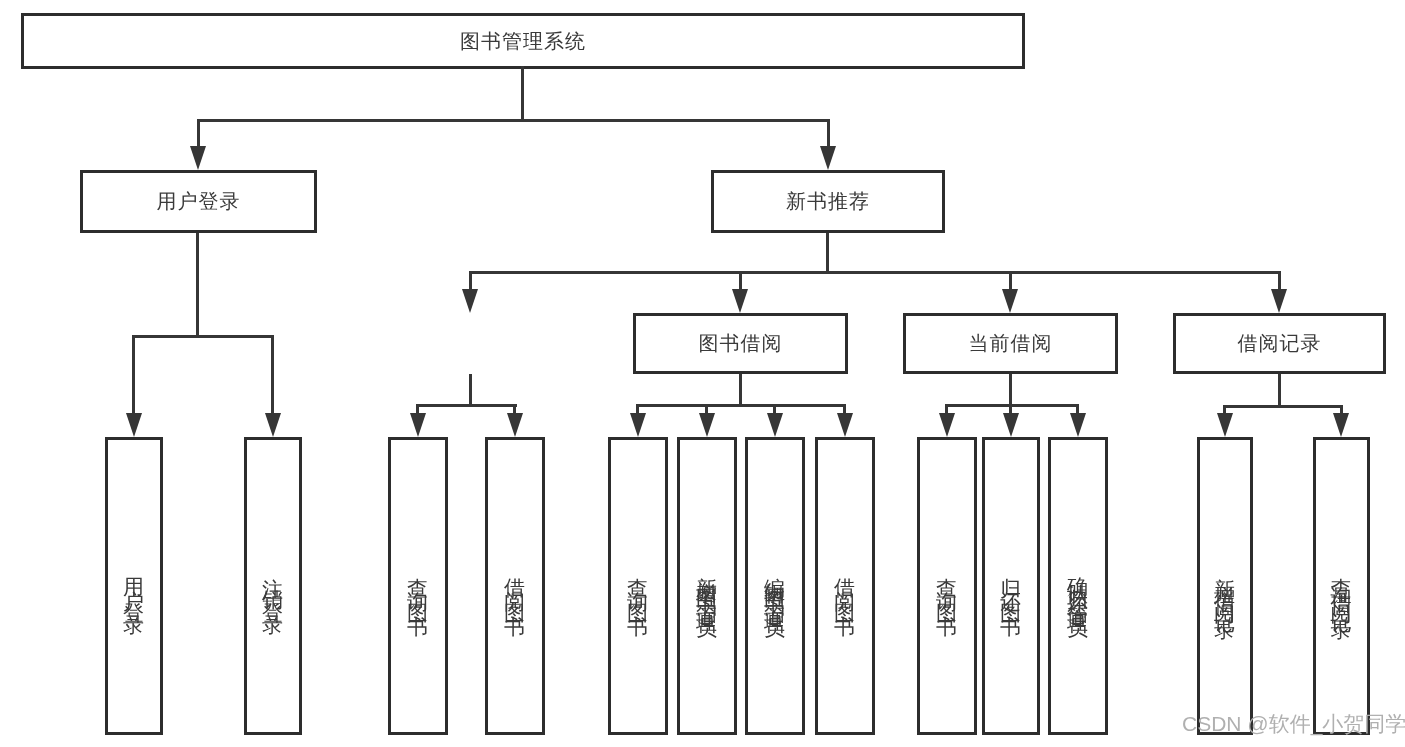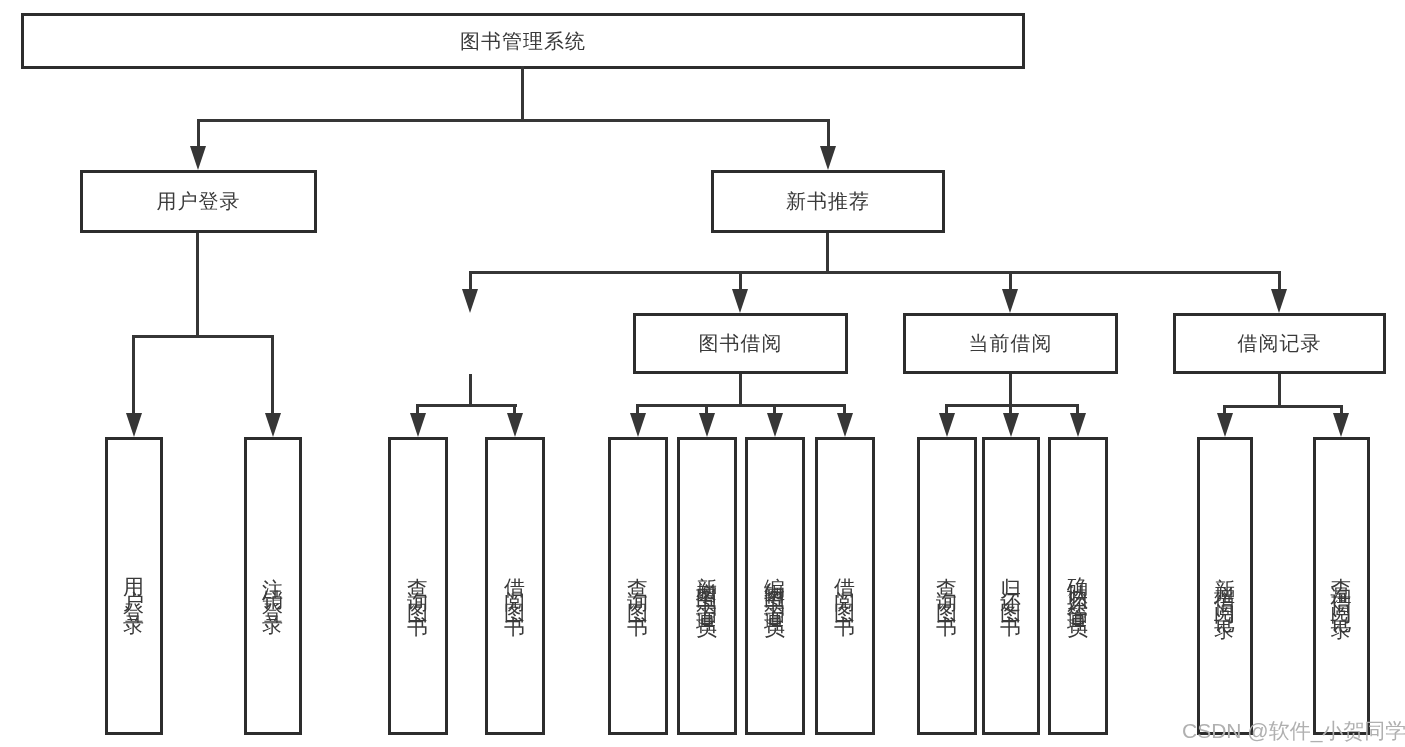--- a/index.html
+++ b/index.html
@@ -41,21 +41,20 @@
     border-right:8px solid transparent;
     border-top:24px solid #363636;
   }
   .watermark{
     position:absolute;
     left:1182px;top:710px;
     font-size:21px;
     color:#b0b0b0;
     white-space:nowrap;
     z-index:20;
-    margin-top:7px;
   }
 </style>
 </head>
 <body>
 
 <div id="canvas">
 
   <div class="node" style="left:21px;top:13px;width:1004px;height:56px;">图书管理系统</div>
 
   <div class="vline" style="left:521px;top:66px;height:55px;"></div>

